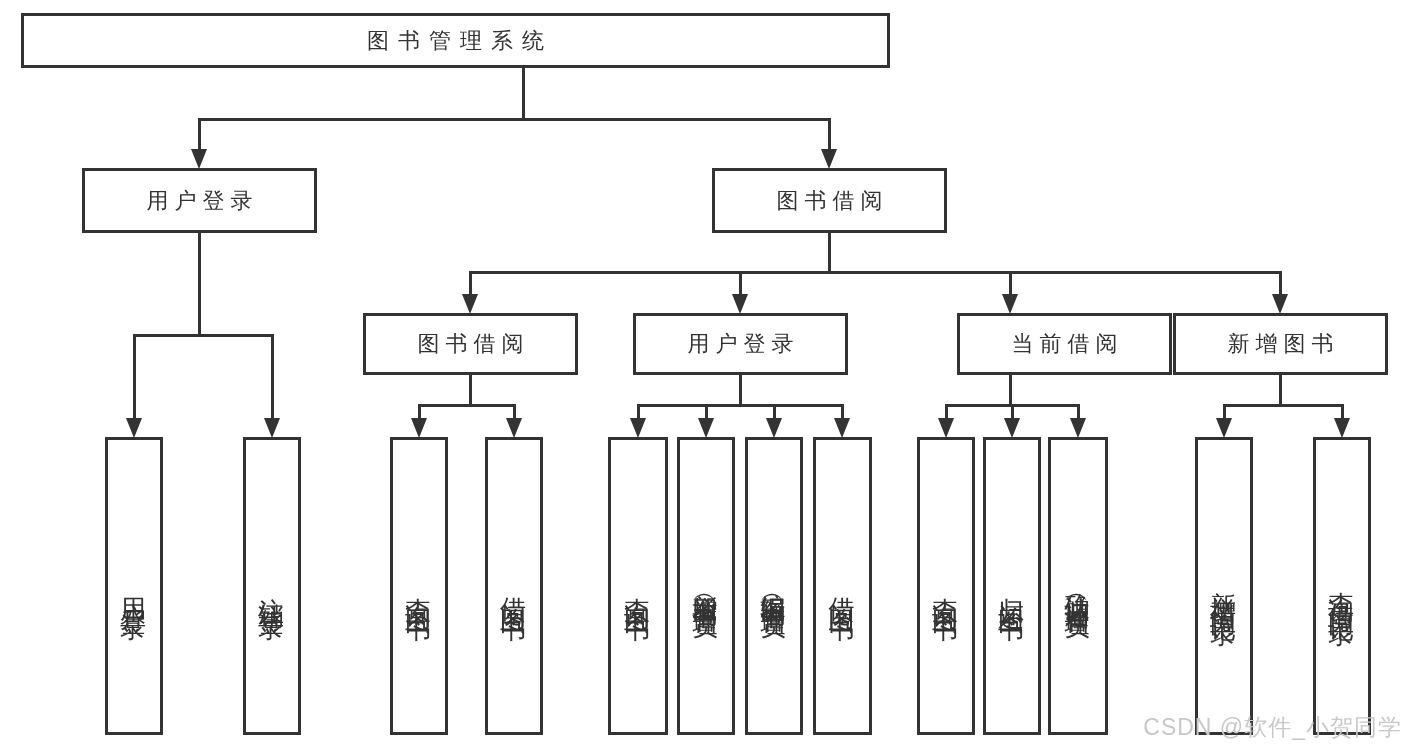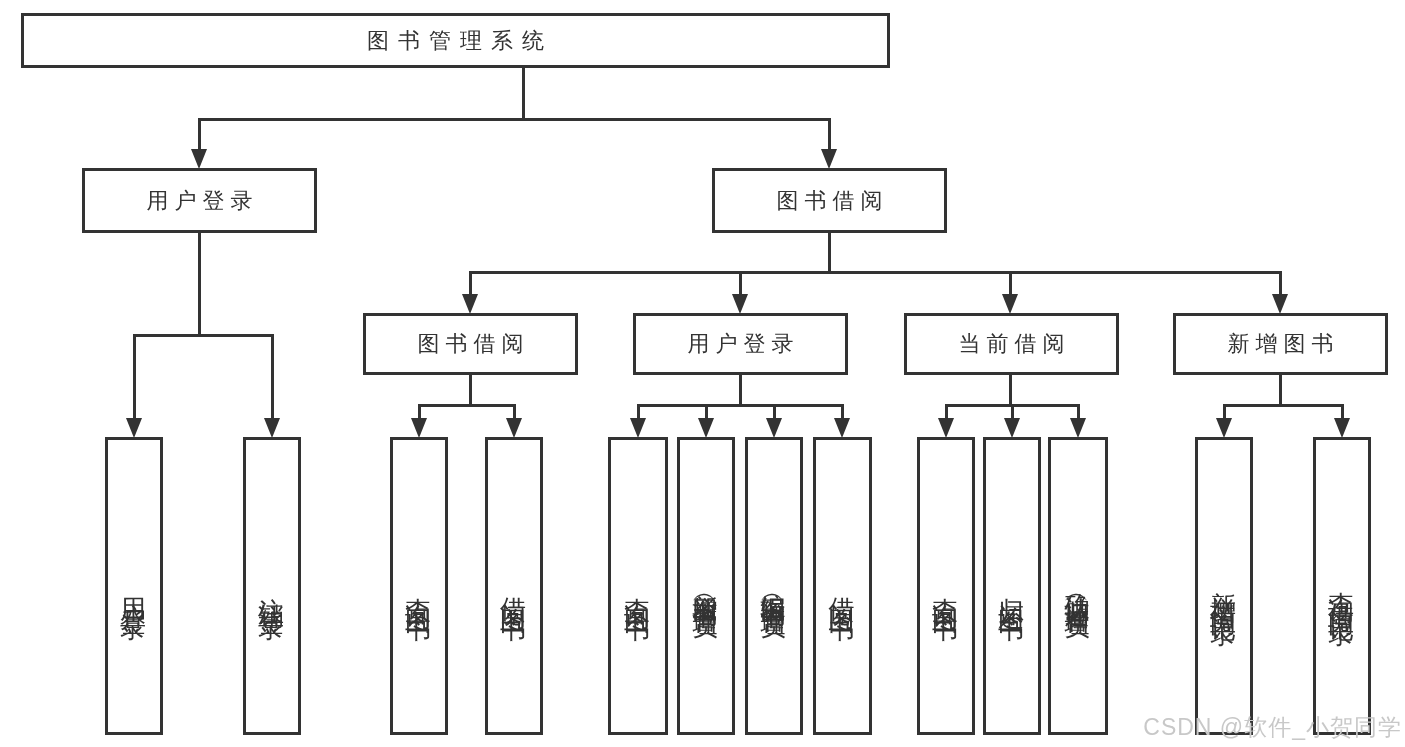--- a/index.html
+++ b/index.html
@@ -100,21 +100,21 @@
       </div>
       <div class="box h" style="left: 712px; top: 168px; width: 235px; height: 65px;">
         <span>图书借阅</span>
       </div>
       <div class="box h" style="left: 363px; top: 313px; width: 215px; height: 62px;">
         <span>图书借阅</span>
       </div>
       <div class="box h" style="left: 633px; top: 313px; width: 215px; height: 62px;">
         <span>用户登录</span>
       </div>
-      <div class="box h" style="left: 904px; top: 313px; width: 215px; height: 62px;">
+      <div class="box h" style="left: 957px; top: 313px; width: 215px; height: 62px;">
         <span>当前借阅</span>
       </div>
       <div class="box h" style="left: 1173px; top: 313px; width: 215px; height: 62px;">
         <span>新增图书</span>
       </div>
       <div class="box v" style="left: 105px; top: 437px; width: 58px; height: 298px;">
         <span>用户登录</span>
       </div>
       <div class="box v" style="left: 243px; top: 437px; width: 58px; height: 298px;">
         <span>注销登录</span>

